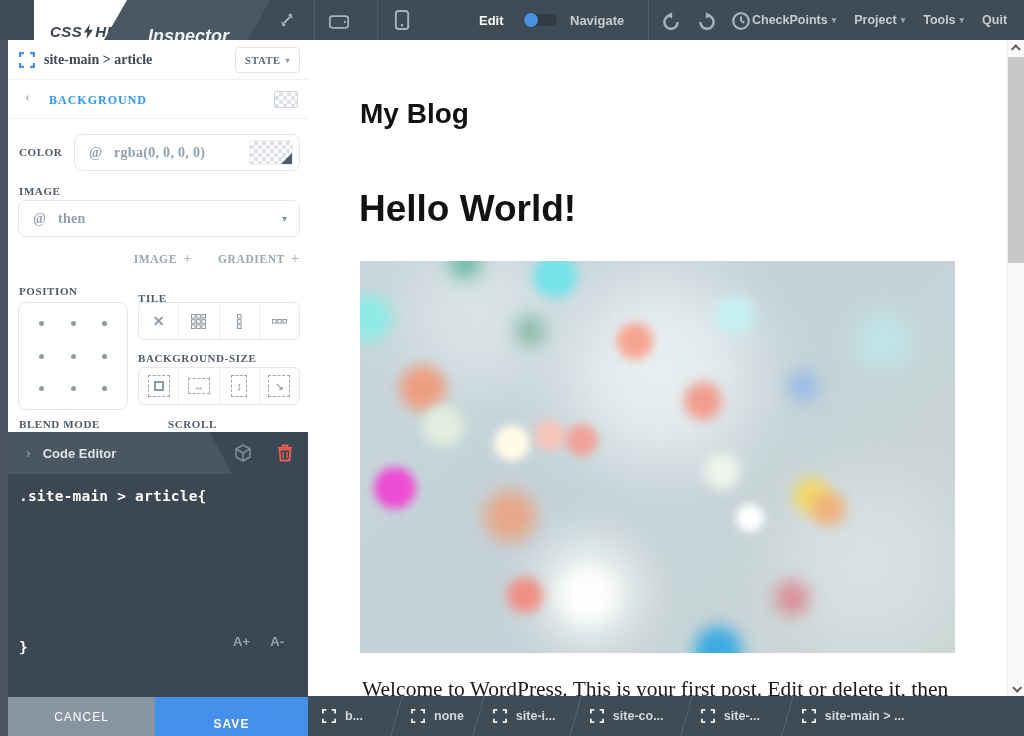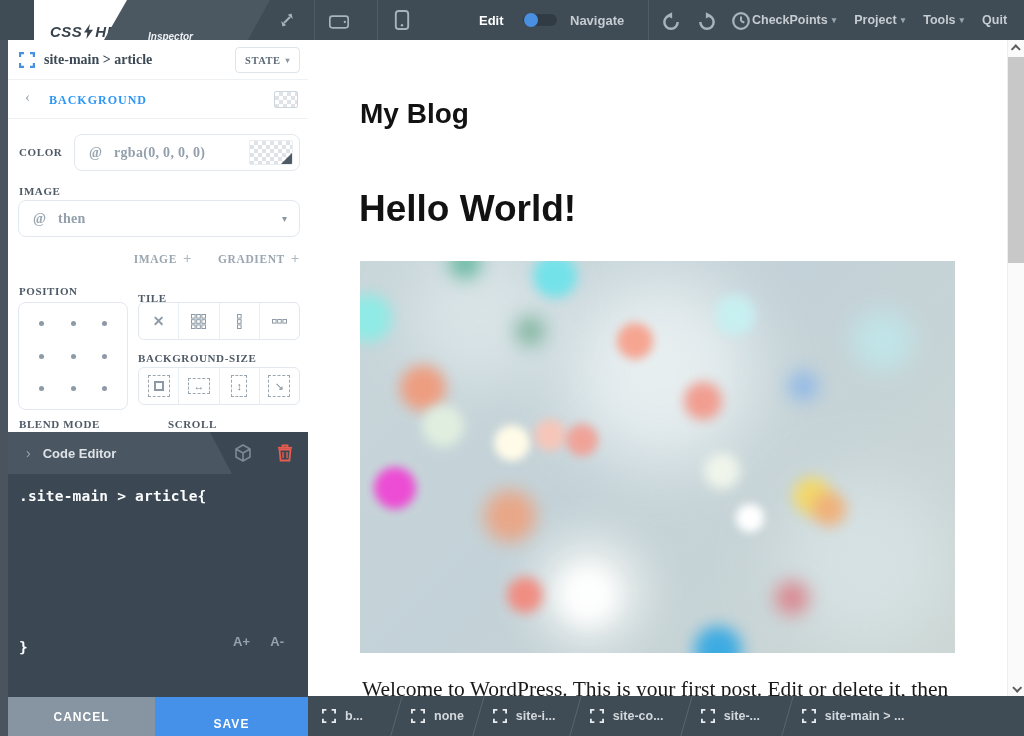--- a/index.html
+++ b/index.html
@@ -6,21 +6,21 @@
   body { font-family:"Liberation Sans", sans-serif; background:#dfe3e6; }
   #app { position:relative; width:1024px; height:736px; overflow:hidden; background:#fff; }
 
   
   .topbar { position:absolute; left:0; top:0; width:1024px; height:40px; background:#3f4b55; z-index:50; }
   .logo-tab { position:absolute; left:2px; top:0; width:124px; height:40px; background:#fff;
     clip-path:polygon(0 0,124px 0,103px 40px,0 40px); display:flex; align-items:flex-end; padding-left:16px;margin-left:32px; }
   .logo-text { font-style:italic; font-weight:800; font-size:15px; color:#39434d; letter-spacing:.5px; display:flex; align-items:center; gap:2px; }
   .inspector-tab { position:absolute; left:104px; top:0; width:166px; height:40px; background:#4b5761;
     clip-path:polygon(23px 0,166px 0,144px 40px,0 40px); display:flex; align-items:center; padding-left:44px; }
-  .inspector-tab span { font-style:italic; font-weight:800; font-size:10px; color:#eef1f3;margin-top:32px; }
+  .inspector-tab span { font-style:italic; font-weight:800; font-size:18px; color:#eef1f3;margin-top:32px; }
   .tb-icon { position:absolute; top:10px; width:20px; height:20px; color:#a9b3bb; }
   .tb-sep { position:absolute; top:0; width:1px; height:40px; background:rgba(255,255,255,.09); }
   .tb-label { position:absolute; top:0; height:40px; display:flex; align-items:center; font-weight:800; font-size:13px; }
   .toggle { position:absolute; left:523px; top:14px; width:34px; height:12px; border-radius:7px; background:#313b44; }
   .toggle .knob { position:absolute; left:1px; top:-1px; width:14px; height:14px; border-radius:50%; background:#4a90e2; }
   .menus { position:absolute; left:752px; top:0; height:40px; display:flex; align-items:center; gap:18px; }
   .menu-item { display:flex; align-items:center; gap:4px; color:#c7ccd1; font-weight:800; font-size:12.5px; cursor:pointer; }
   .menu-item .crt { font-size:9px; color:#9aa4ad; }
 
   
@@ -63,21 +63,21 @@
   .codeeditor { position:absolute; left:8px; top:392px; width:300px; height:265px; background:#3b4853; }
   .ce-tab { position:absolute; left:0; top:0; width:224px; height:42px; background:#4a5661;
     clip-path:polygon(0 0,202px 0,224px 42px,0 42px); display:flex; align-items:center; gap:12px; padding-left:18px; }
   .ce-chev { color:#9aa5ae; font-size:14px; }
   .ce-title { color:#dde3e7; font-weight:800; font-size:13px; }
   .ce-icon { position:absolute; top:12px; width:18px; height:18px; cursor:pointer; }
   .code-line { position:absolute; left:11px; font-family:"DejaVu Sans Mono", monospace; font-weight:700; font-size:14.5px; color:#fbfcfd; letter-spacing:.2px; }
   .fontbtn { position:absolute; bottom:48px; font-weight:800; font-size:13px; color:#96a3ad; cursor:pointer; }
 
   .btn-cancel { position:absolute; left:8px; top:657px; width:147px; height:39px; background:#8795a3; border:none;
-    color:#fff; font-weight:700; font-size:12px; letter-spacing:1px; cursor:pointer; font-family:inherit; }
+    color:#fff; font-weight:400; font-size:12px; letter-spacing:1px; cursor:pointer; font-family:inherit; }
   .btn-save { position:absolute; left:155px; top:657px; width:153px; height:54px; background:#4590e8; border:none;
     color:#fff; font-weight:800; font-size:12px; letter-spacing:1px; cursor:pointer; font-family:inherit; }
 
   
   .main { position:absolute; left:308px; top:40px; width:716px; height:656px; background:#fff; overflow:hidden; }
   .site-title { position:absolute; left:52px; top:58px; font-size:28px; font-weight:700; color:#121212; cursor:pointer; }
   .post-title { position:absolute; left:51px; top:148px; font-size:37px; font-weight:700; color:#121212; cursor:pointer; }
   .bokeh { position:absolute; left:52px; top:221px; width:595px; height:392px; overflow:hidden;
     background:linear-gradient(135deg,#c9d6da 0%,#c3d2d8 45%,#ccd6d4 100%); cursor:pointer; }
   .bokeh .c { position:absolute; border-radius:50%; }

